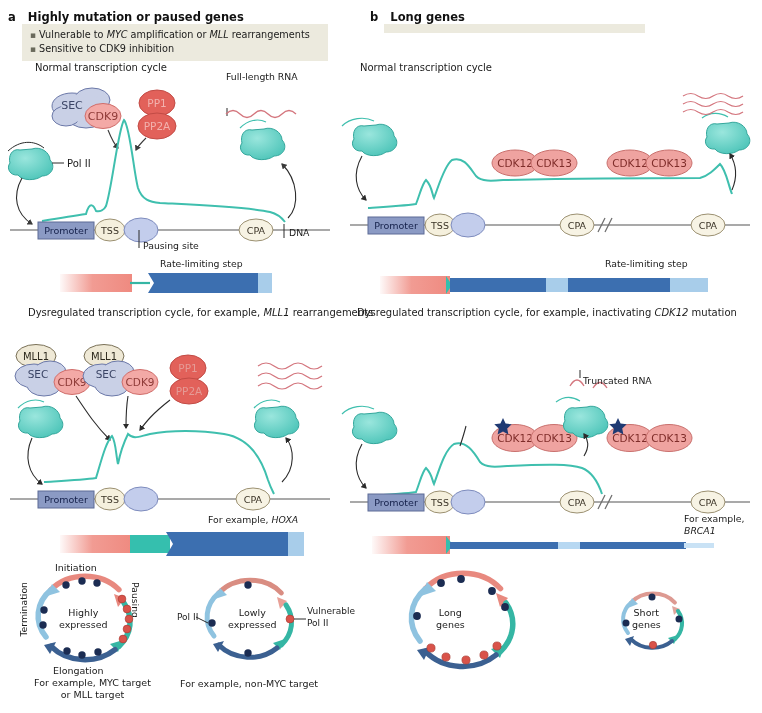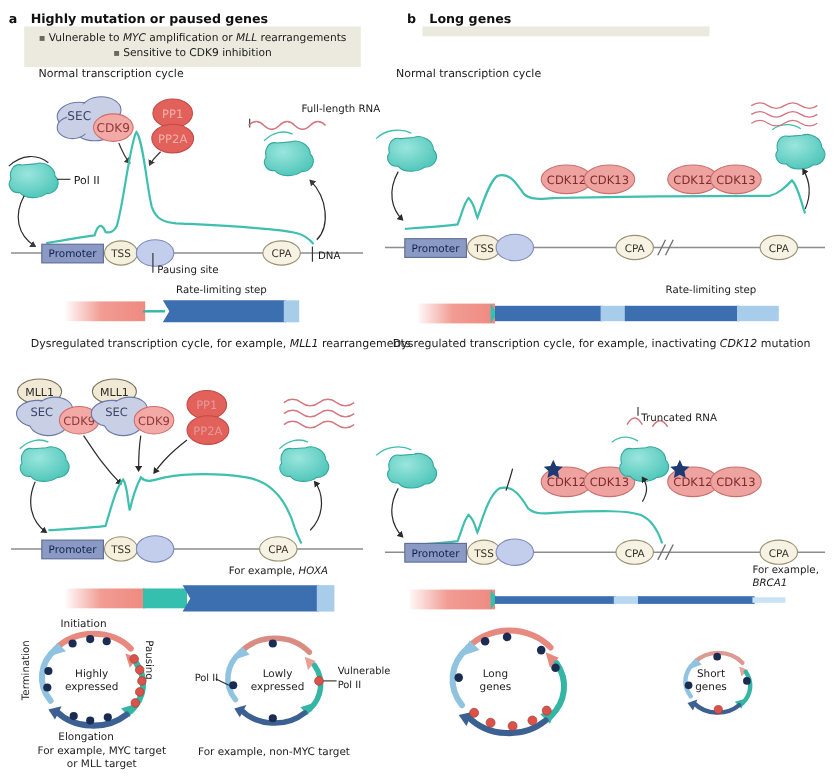--- a/index.html
+++ b/index.html
@@ -9,21 +9,21 @@
     color:#1b1b1b;
     -webkit-font-smoothing:antialiased;
   }
   .abs{position:absolute;}
   .panel-letter{font-weight:bold;font-size:11.5px;color:#111;}
   .panel-title{font-weight:bold;font-size:11.5px;color:#111;}
   .bulletbox{
     background:#eceade;padding:4px 8px 5px 8px;
     font-size:9.7px;line-height:13px;color:#1b1b1b;
   }
-  .bulletbox div{white-space:nowrap;text-align:center;}
+  .bulletbox div{white-space:nowrap;}
   .bulletbox .b{color:#6a6a5c;font-size:9px;margin-right:3px;}
   .ital{font-style:italic;}
   .cyclelabel{font-size:10px;color:#1b1b1b;white-space:nowrap;}
   .smalllabel{font-size:9.3px;color:#1b1b1b;white-space:nowrap;}
   .tinylabel{font-size:9px;color:#1b1b1b;white-space:nowrap;}
   .circlabel{font-size:9.5px;color:#1b1b1b;white-space:nowrap;text-align:center;}
   .vertlabel{font-size:9.3px;color:#1b1b1b;white-space:nowrap;
     writing-mode:vertical-rl;}
   .vertlabel.lt{transform:rotate(180deg);}
   svg{display:block;overflow:visible;}
@@ -107,21 +107,21 @@
   <g>
     <path d="M252,52 C244,50 240,58 242,65 C238,70 242,78 250,77 C254,83 268,83 274,78 C284,78 288,68 282,62 C282,54 272,48 264,51 Z" fill="url(#polgrad)" stroke="#34a79c" stroke-width="1"></path>
   </g>
   <path d="M240,50 C248,42 258,40 266,44" stroke="#3fbfae" stroke-width="1.2" fill="none"></path>
   <path d="M288,140 C300,128 298,102 282,86" stroke="#2b2b2b" stroke-width="1.1" fill="none" marker-end="url(#ah1)"></path>
 
   <path d="M227,30 L227,38" stroke="#2b2b2b" stroke-width="1"></path>
   <path d="M226,36 q7,-7 14,0 q7,7 14,0 q7,-7 14,0 q7,7 14,0 q7,-7 14,0" fill="none" stroke="#d4767e" stroke-width="1.3"></path>
 </svg>
 
-<div class="abs smalllabel" style="left:226px;top:94px;margin-left:48px;">Full-length RNA</div>
+<div class="abs smalllabel" style="left:226px;top:71px;">Full-length RNA</div>
 <div class="abs smalllabel" style="left:143px;top:240px;">Pausing site</div>
 <div class="abs smalllabel" style="left:289px;top:227px;">DNA</div>
 <div class="abs smalllabel" style="left:160px;top:258px;">Rate-limiting step</div>
 
 <svg class="abs" style="left:60px;top:271px;" width="250" height="26">
   <defs>
     <linearGradient id="gR1" x1="0" y1="0" x2="1" y2="0">
       <stop offset="0%" stop-color="#ef8a80" stop-opacity="0.05"></stop>
       <stop offset="45%" stop-color="#ef8a80" stop-opacity="0.85"></stop>
       <stop offset="100%" stop-color="#ef8a80" stop-opacity="1"></stop>

